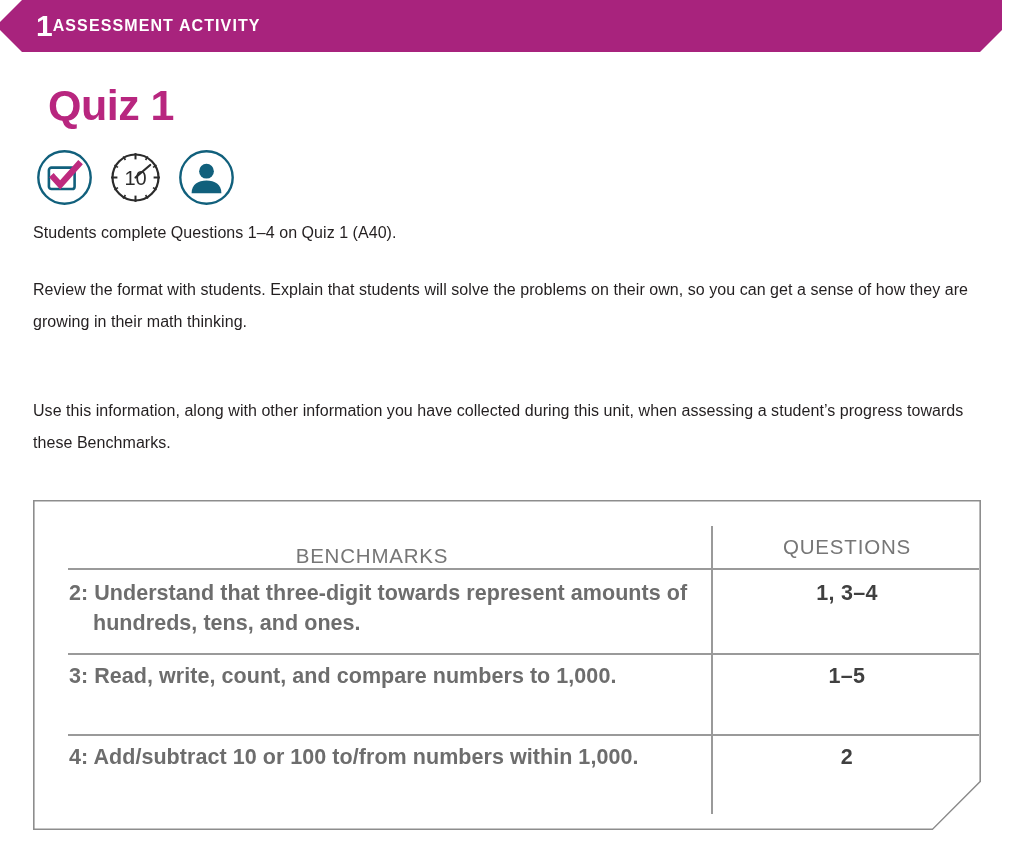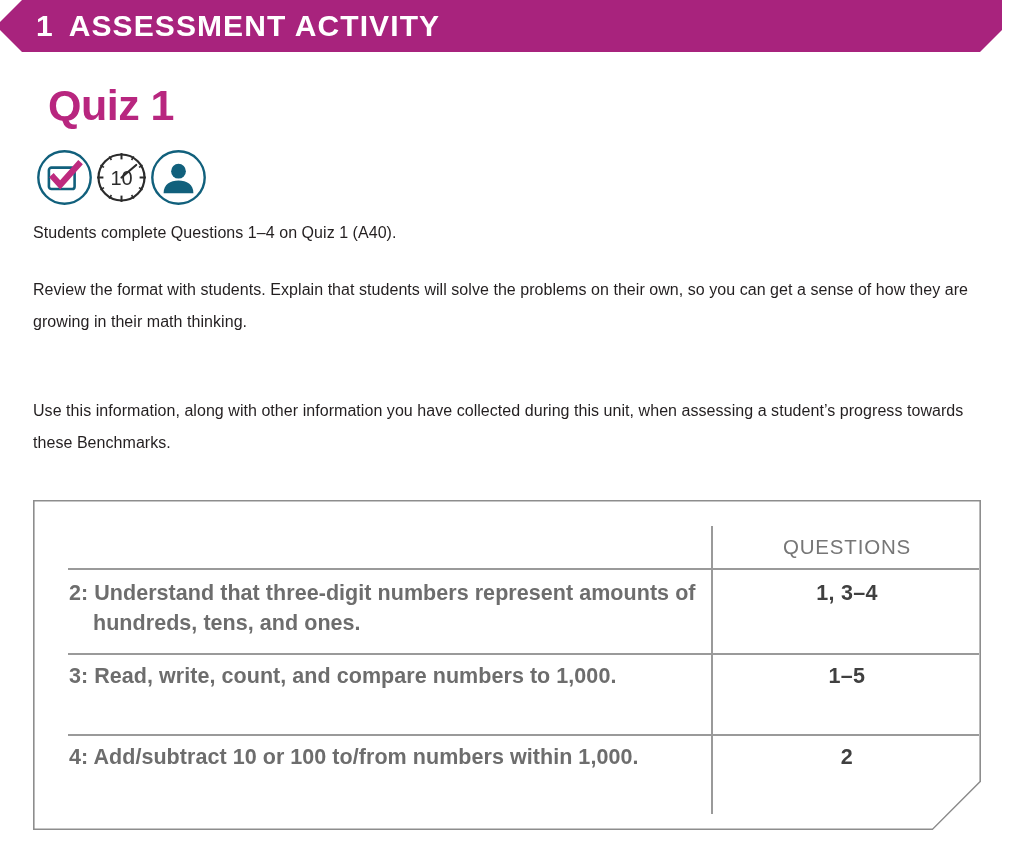--- a/index.html
+++ b/index.html
@@ -35,24 +35,23 @@
   .banner-num {
     color: #ffffff;
     font-size: 30px;
     font-weight: bold;
     line-height: 1;
     margin-left: 36px;
     letter-spacing: 0px;
   }
   .banner-label {
     color: #ffffff;
-    font-size: 30px;
+    font-size: 16px;
     font-weight: bold;
     letter-spacing: 1.1px;
-    margin-left: 16px;
     line-height: 1;
   }
 
   
   .title {
     position: absolute;
     left: 33px;
     top: 84px;
     color: #B8267F;
     font-size: 43px;
@@ -62,21 +61,21 @@
     margin-left: 15px;
   }
 
   
   .icon-row {
     position: absolute;
     left: 36px;
     top: 149px;
     display: flex;
     align-items: flex-start;
-    gap: 0;
+    gap: 14px;
   }
   .icon-row svg { display: block; }
 
   
   .body-text {
     position: absolute;
     left: 33px;
     color: #231f20;
     font-size: 16px;
     line-height: 32px;
@@ -247,31 +246,32 @@
   </div>
 
   <p class="body-text p1">Students complete Questions 1–4 on Quiz 1 (A40).</p>
   <p class="body-text p3">Use this information, along with other information you have collected during this unit, when assessing a student’s progress towards these Benchmarks.</p>
   <p class="body-text p2">Review the format with students. Explain that students will solve the problems on their own, so you can get a sense of how they are growing in their math thinking.</p>
 
   <div class="table-box">
     <div class="table-frame"></div>
 
     <div class="thead">
+      <div class="th th-benchmarks">BENCHMARKS</div>
       <div class="th th-questions">QUESTIONS</div>
     </div>
 
     <div class="col-divider"></div>
 
     <div class="sep sep-1"></div>
     <div class="sep sep-2"></div>
     <div class="sep sep-3"></div>
 
     <div class="row row-1">
-      <div class="cell-benchmark">2: Understand that three-digit numbers represent amounts of hundreds, tens, and ones.</div>
+      <div class="cell-benchmark">2: Understand that three-digit towards represent amounts of hundreds, tens, and ones.</div>
       <div class="cell-question">1, 3–4</div>
     </div>
 
     <div class="row row-2">
       <div class="cell-benchmark">3: Read, write, count, and compare numbers to 1,000.</div>
       <div class="cell-question">1–5</div>
     </div>
 
     <div class="row row-3">
       <div class="cell-benchmark">4: Add/subtract 10 or 100 to/from numbers within 1,000.</div>

